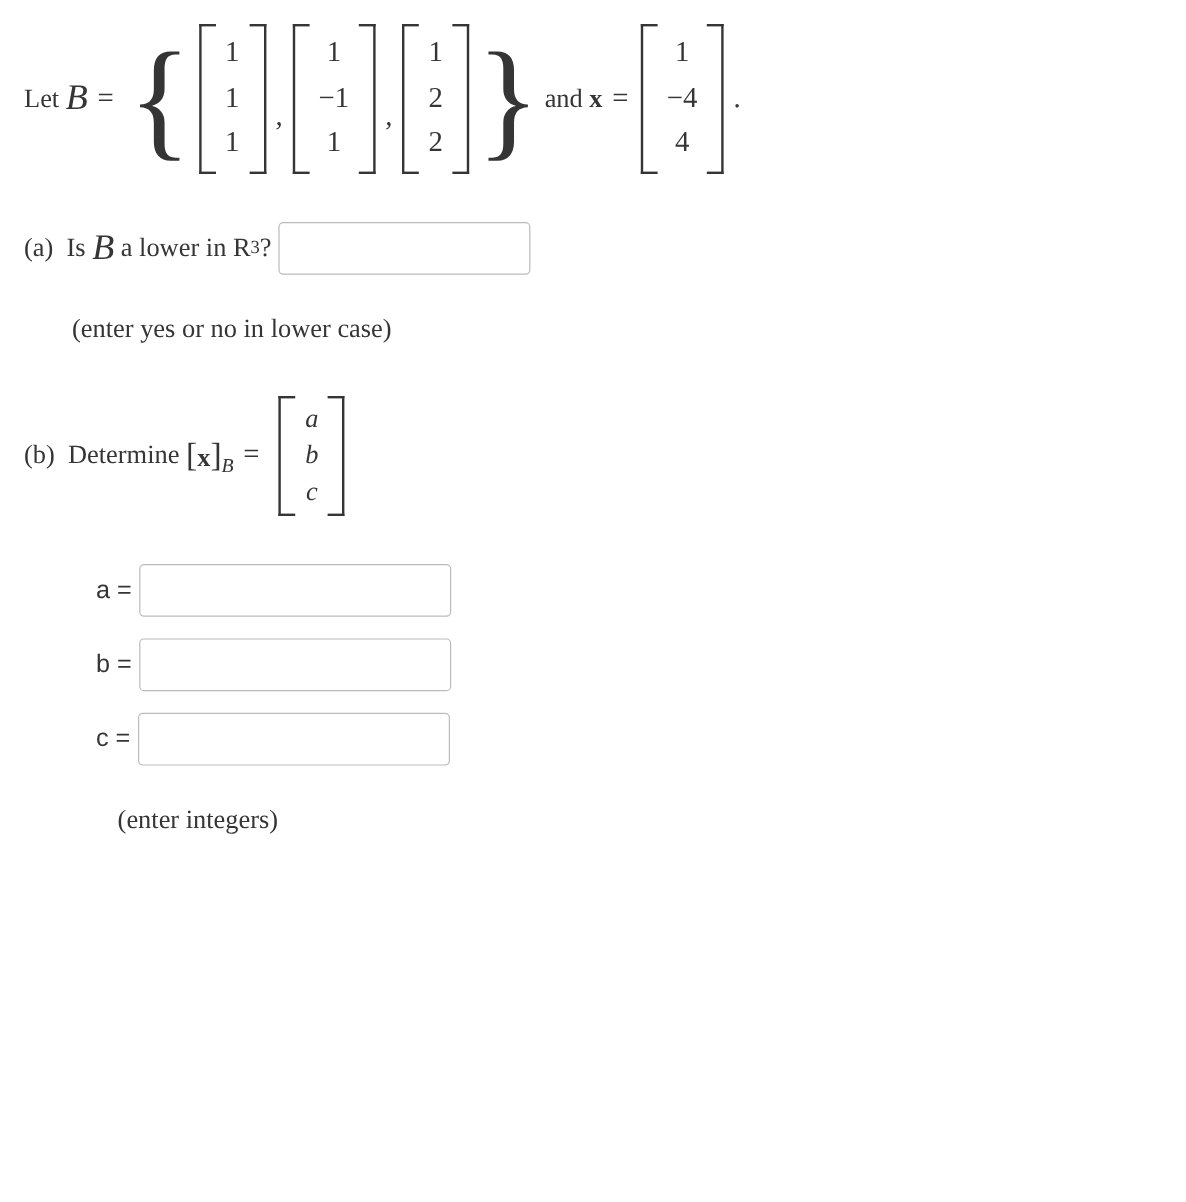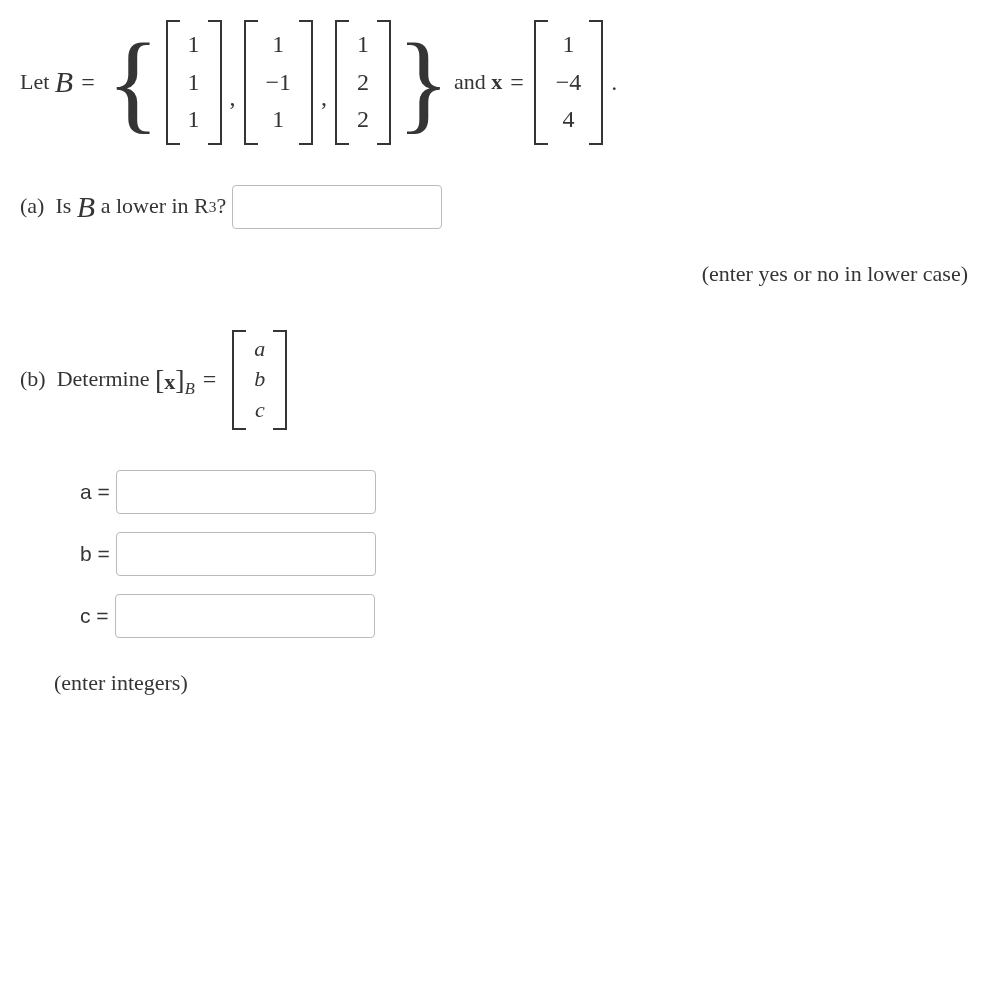--- a/index.html
+++ b/index.html
@@ -74,21 +74,20 @@
     height: 44px;
     box-sizing: border-box;
     font-size: 22px;
     padding: 4px 8px;
     margin-left: 6px;
     width: 210px;
   }
   .hint {
     margin: 10px 0 40px 40px;
     font-size: 22px;
-    text-align: right;
   }
   .partb-line {
     display: flex;
     align-items: center;
     margin: 20px 0 40px 0;
   }
   .ivec {
     display: inline-flex;
     align-items: stretch;
     margin-left: 8px;
@@ -105,21 +104,21 @@
   }
   .ansrow {
     display: flex;
     align-items: center;
     margin: 18px 0 18px 60px;
     font-family: Arial, Helvetica, sans-serif;
     font-size: 21px;
   }
   .ansrow .input { width: 260px; }
   .hint2 {
-    margin: 30px 0 0 34px;
+    margin: 30px 0 0 78px;
     font-size: 22px;
   }
   sup { font-size: 0.7em; }
   .sub { font-size: 0.75em; vertical-align: sub; font-style: italic;}
 </style>
 </head>
 <body>
 
 <div class="mathline">
   <span>Let</span>

